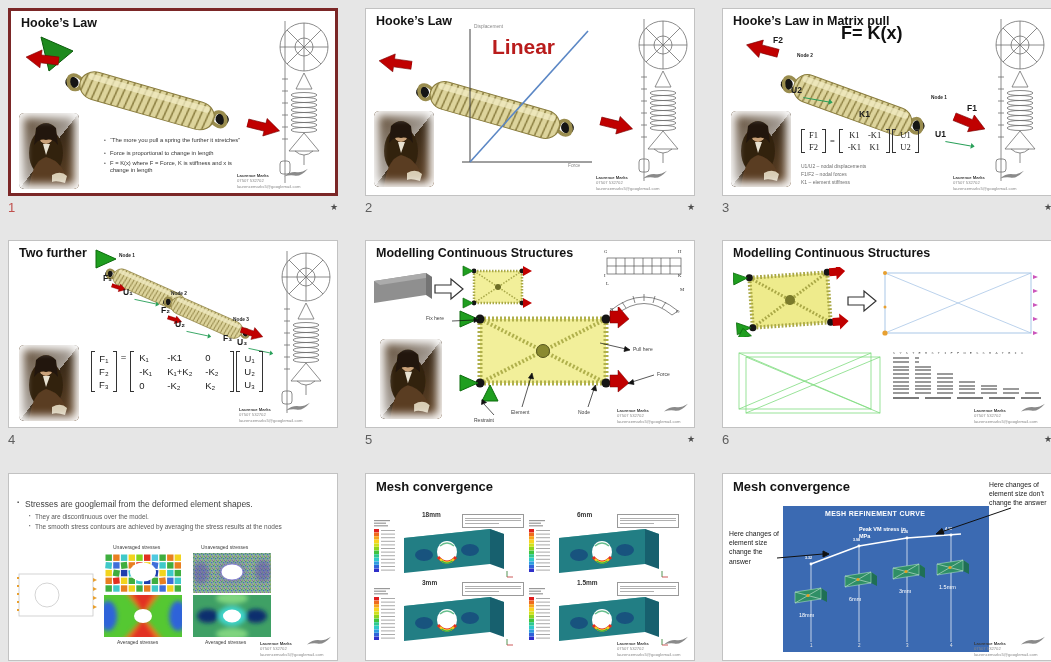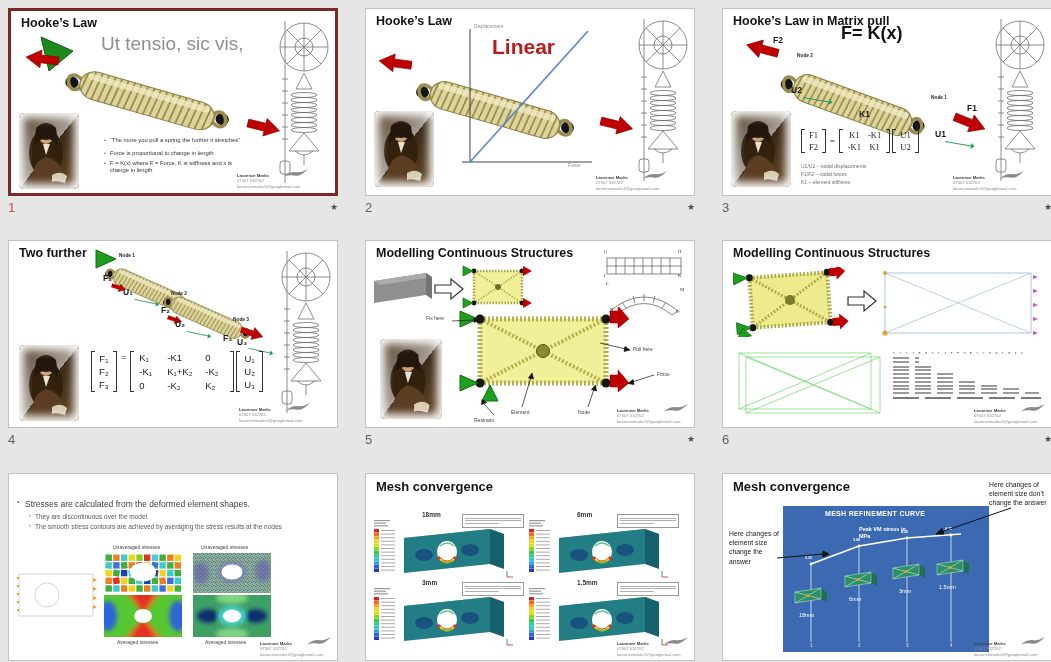--- a/index.html
+++ b/index.html
@@ -63,21 +63,20 @@
   .ptval{font-size:3.6px;font-weight:bold;color:#fff;white-space:nowrap;}
   .meshsz{font-size:5.5px;color:#fff;white-space:nowrap;}
   .xtick{font-size:4.5px;color:#e8e8e8;}
   svg{display:block;}
 </style>
 </head>
 <body>
 
 <div class="slide selected" style="left:8px;top:8px">
   <span class="sl-title">Hooke’s Law</span>
-  <span class="abs quote" style="left:90px;top:22px">Ut tensio, sic vis,</span>
   <svg class="abs" style="left:28px;top:24px" width="36" height="38" viewBox="0 0 36 38">
     <polygon points="2,2 34,16 10,36" fill="#1e8a1e" stroke="#0b5c0b" stroke-width="1"></polygon>
   </svg>
   <span class="abs" style="left:56px;top:44px;transform:rotate(16deg) scale(1.12,1);transform-origin:0 0">
   <svg viewBox="0 0 160 44" width="160" height="44">
     <defs>
       <pattern id="coilp" width="6" height="44" patternUnits="userSpaceOnUse">
         <line x1="5.5" y1="7" x2="1.5" y2="37" stroke="#8a7d3f" stroke-width="1.4"></line>
       </pattern>
     </defs>
@@ -824,21 +823,21 @@
     <div class="credit-txt">
       <div class="cl1">Laurence Marks</div>
       <div class="cl2">07507 532702</div>
       <div class="cl2">laurencemarks5@googlemail.com</div>
     </div>
   </div>
 </span>
 </div>
 
 <div class="slide" style="left:8px;top:473px">
-  <div class="abs mb" style="left:8px;top:25px;width:310px">Stresses are calculated from the deformed element shapes.</div>
+  <div class="abs mb" style="left:8px;top:25px;width:310px">Stresses are googlemail from the deformed element shapes.</div>
   <div class="abs" style="left:20px;top:39px;width:300px">
     <div class="sb">They are discontinuous over the model.</div>
     <div class="sb">The smooth stress contours are achieved by averaging the stress results at the nodes</div>
   </div>
   <svg class="abs" style="left:6px;top:98px" width="82" height="46" viewBox="0 0 82 46">
     <rect x="4" y="2" width="74" height="42" fill="#fff" stroke="#c9c9c9" stroke-width="0.8"></rect>
     <circle cx="32" cy="23" r="12" fill="none" stroke="#c9c9c9" stroke-width="0.8"></circle>
     <g fill="#e8a030">
       <rect x="2" y="5" width="2" height="2"></rect>
         <rect x="2" y="13" width="2" height="2"></rect>

